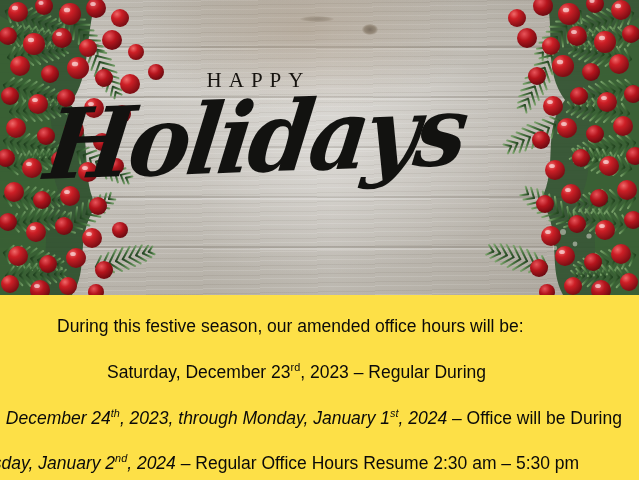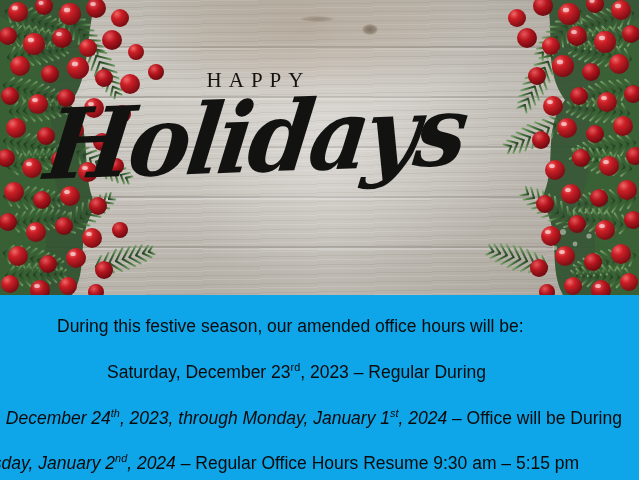--- a/index.html
+++ b/index.html
@@ -96,21 +96,21 @@
   
   .foliage { position:absolute; top:0; height:295px; z-index:4; pointer-events:none; }
   .fol-left  { left:0;  width:186px; }
   .fol-right { right:0; width:196px; }
   .foliage svg { display:block; width:100%; height:100%; }
 
   
   .body-text {
     position: absolute; left: 0; top: 295px;
     width: 639px; height: 185px;
-    background: #0ea5e9;
+    background: #fde047;
     color: #000000;
   }
   .line {
     position: absolute;
     white-space: nowrap;
     font-size: 17.5px;
     line-height: 20px;
     color: #0a0a0a;
   }
   .l1 { left: 57px;  top: 21px; }
@@ -407,16 +407,16 @@
   </div>
 
   <div class="body-text">
 
     <div class="line l1">During this festive season, our amended office hours will be:</div>
 
     <div class="line l2"><span>Saturday, December 23<sup>rd</sup>, 2023</span><span> – Regular During</span></div>
 
     <div class="line l3"><span class="it">Sunday, December 24<sup>th</sup>, 2023, through Monday, January 1<sup>st</sup>, 2024</span><span> – Office will be During</span></div>
 
-    <div class="line l4"><span class="it">Tuesday, January 2<sup>nd</sup>, 2024</span><span> – Regular Office Hours Resume 9:30 am – 5:15 pm</span></div>
+    <div class="line l4"><span class="it">Tuesday, January 2<sup>nd</sup>, 2024</span><span> – Regular Office Hours Resume 2:30 am – 5:30 pm</span></div>
   </div>
 
 </div>
 
 </body></html>

